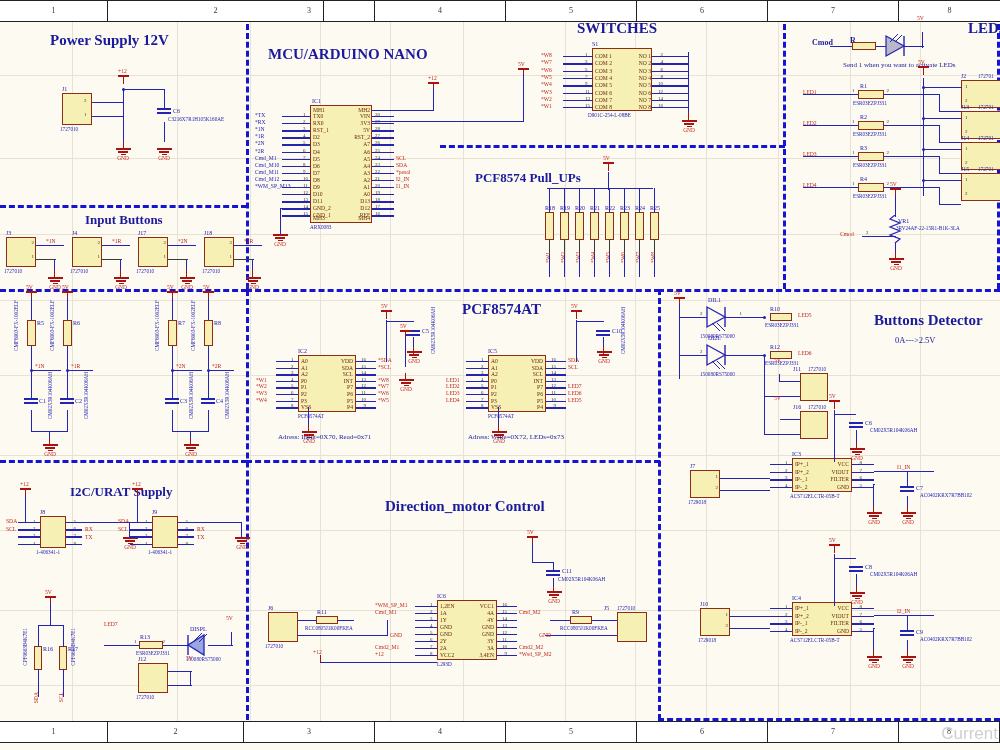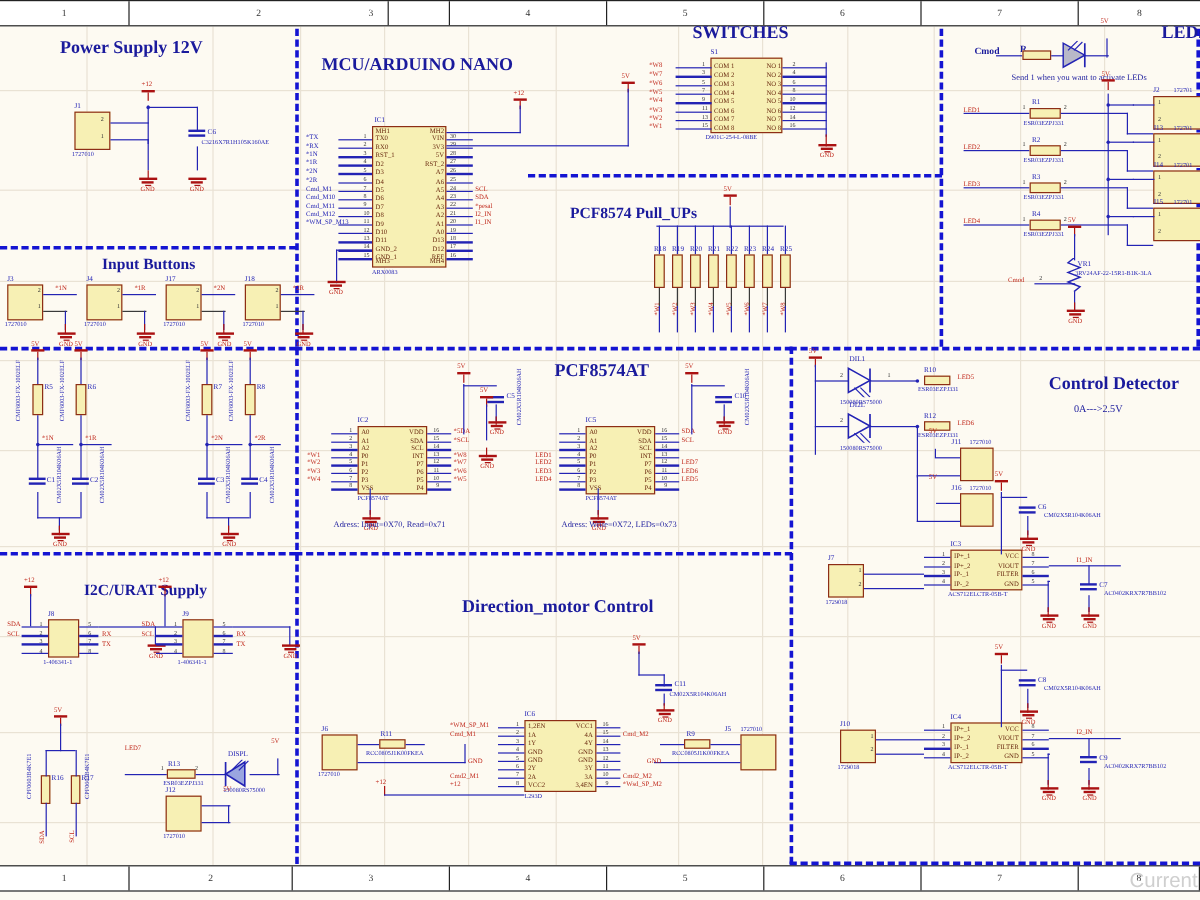--- a/index.html
+++ b/index.html
@@ -141,21 +141,21 @@
     <div class="dash v" style="left:997px;top:24px;height:265px"></div>
   </div>
 
   <div class="title t-lg" style="left:50px;top:32px">Power Supply 12V</div>
   <div class="title t-lg" style="left:268px;top:46px">MCU/ARDUINO NANO</div>
   <div class="title t-lg" style="left:577px;top:20px">SWITCHES</div>
   <div class="title t-lg" style="left:968px;top:20px">LEDs</div>
   <div class="title t-md" style="left:85px;top:212px">Input Buttons</div>
   <div class="title t-md" style="left:475px;top:170px">PCF8574 Pull_UPs</div>
   <div class="title t-lg" style="left:462px;top:301px">PCF8574AT</div>
-  <div class="title t-lg" style="left:874px;top:312px">Control Detector</div>
+  <div class="title t-lg" style="left:874px;top:312px">Buttons Detector</div>
   <div class="title t-md" style="left:70px;top:484px">I2C/URAT Supply</div>
   <div class="title t-lg" style="left:385px;top:498px">Direction_motor Control</div>
   <div class="note big" style="left:895px;top:335px">0A---&gt;2.5V</div>
 
   <div>
     <div class="conn" style="left:62px;top:93px;width:30px;height:32px"></div>
     <div class="refdes" style="left:62px;top:86px">J1</div>
     <div class="partno" style="left:60px;top:126px">1727010</div>
     <div class="pnumR" style="left:84px;top:98px">2</div>
     <div class="pnumR" style="left:84px;top:112px">1</div>

